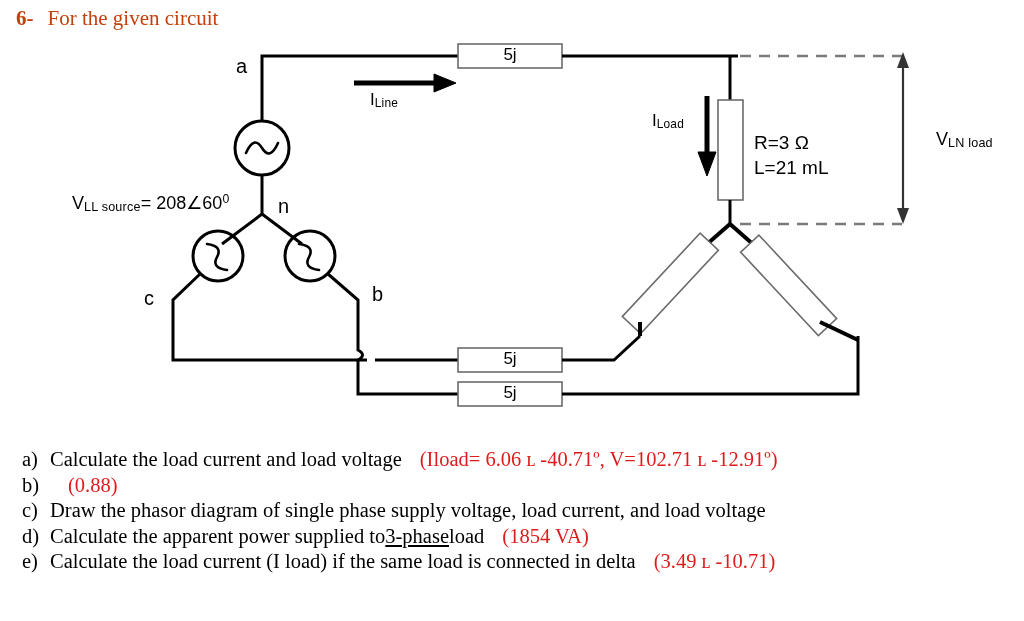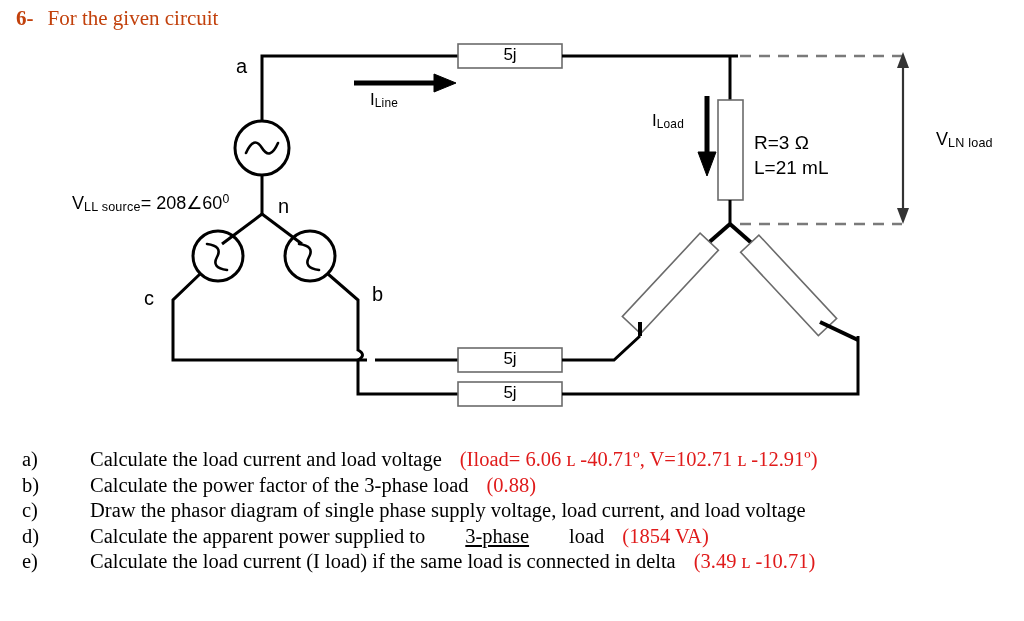--- a/index.html
+++ b/index.html
@@ -71,21 +71,20 @@
     display: flex;
     align-items: baseline;
     white-space: nowrap;
   }
   .amark {
     width: 28px;
     flex: 0 0 28px;
   }
   .atext {
     color: #000000;
-    margin-left: 40px;
   }
   .ans {
     color: #e01b1b;
     margin-left: 18px;
   }
   .uline {
     text-decoration: underline;
   }
 </style>
 </head>
@@ -194,21 +193,20 @@
   <div id="answers">
 
     <div class="arow">
       <span class="amark">a)</span>
       <span class="atext">Calculate the load current and load voltage</span>
       <span class="ans">(Iload= 6.06 ʟ -40.71º, V=102.71 ʟ -12.91º)</span>
     </div>
 
     <div class="arow">
       <span class="amark">b)</span>
-      <span class="atext">Calculate the power factor of the 3-phase load</span>
       <span class="ans">(0.88)</span>
     </div>
 
     <div class="arow">
       <span class="amark">c)</span>
       <span class="atext">Draw the phasor diagram of single phase supply voltage, load current, and load voltage</span>
     </div>
 
     <div class="arow">
       <span class="amark">d)</span>

